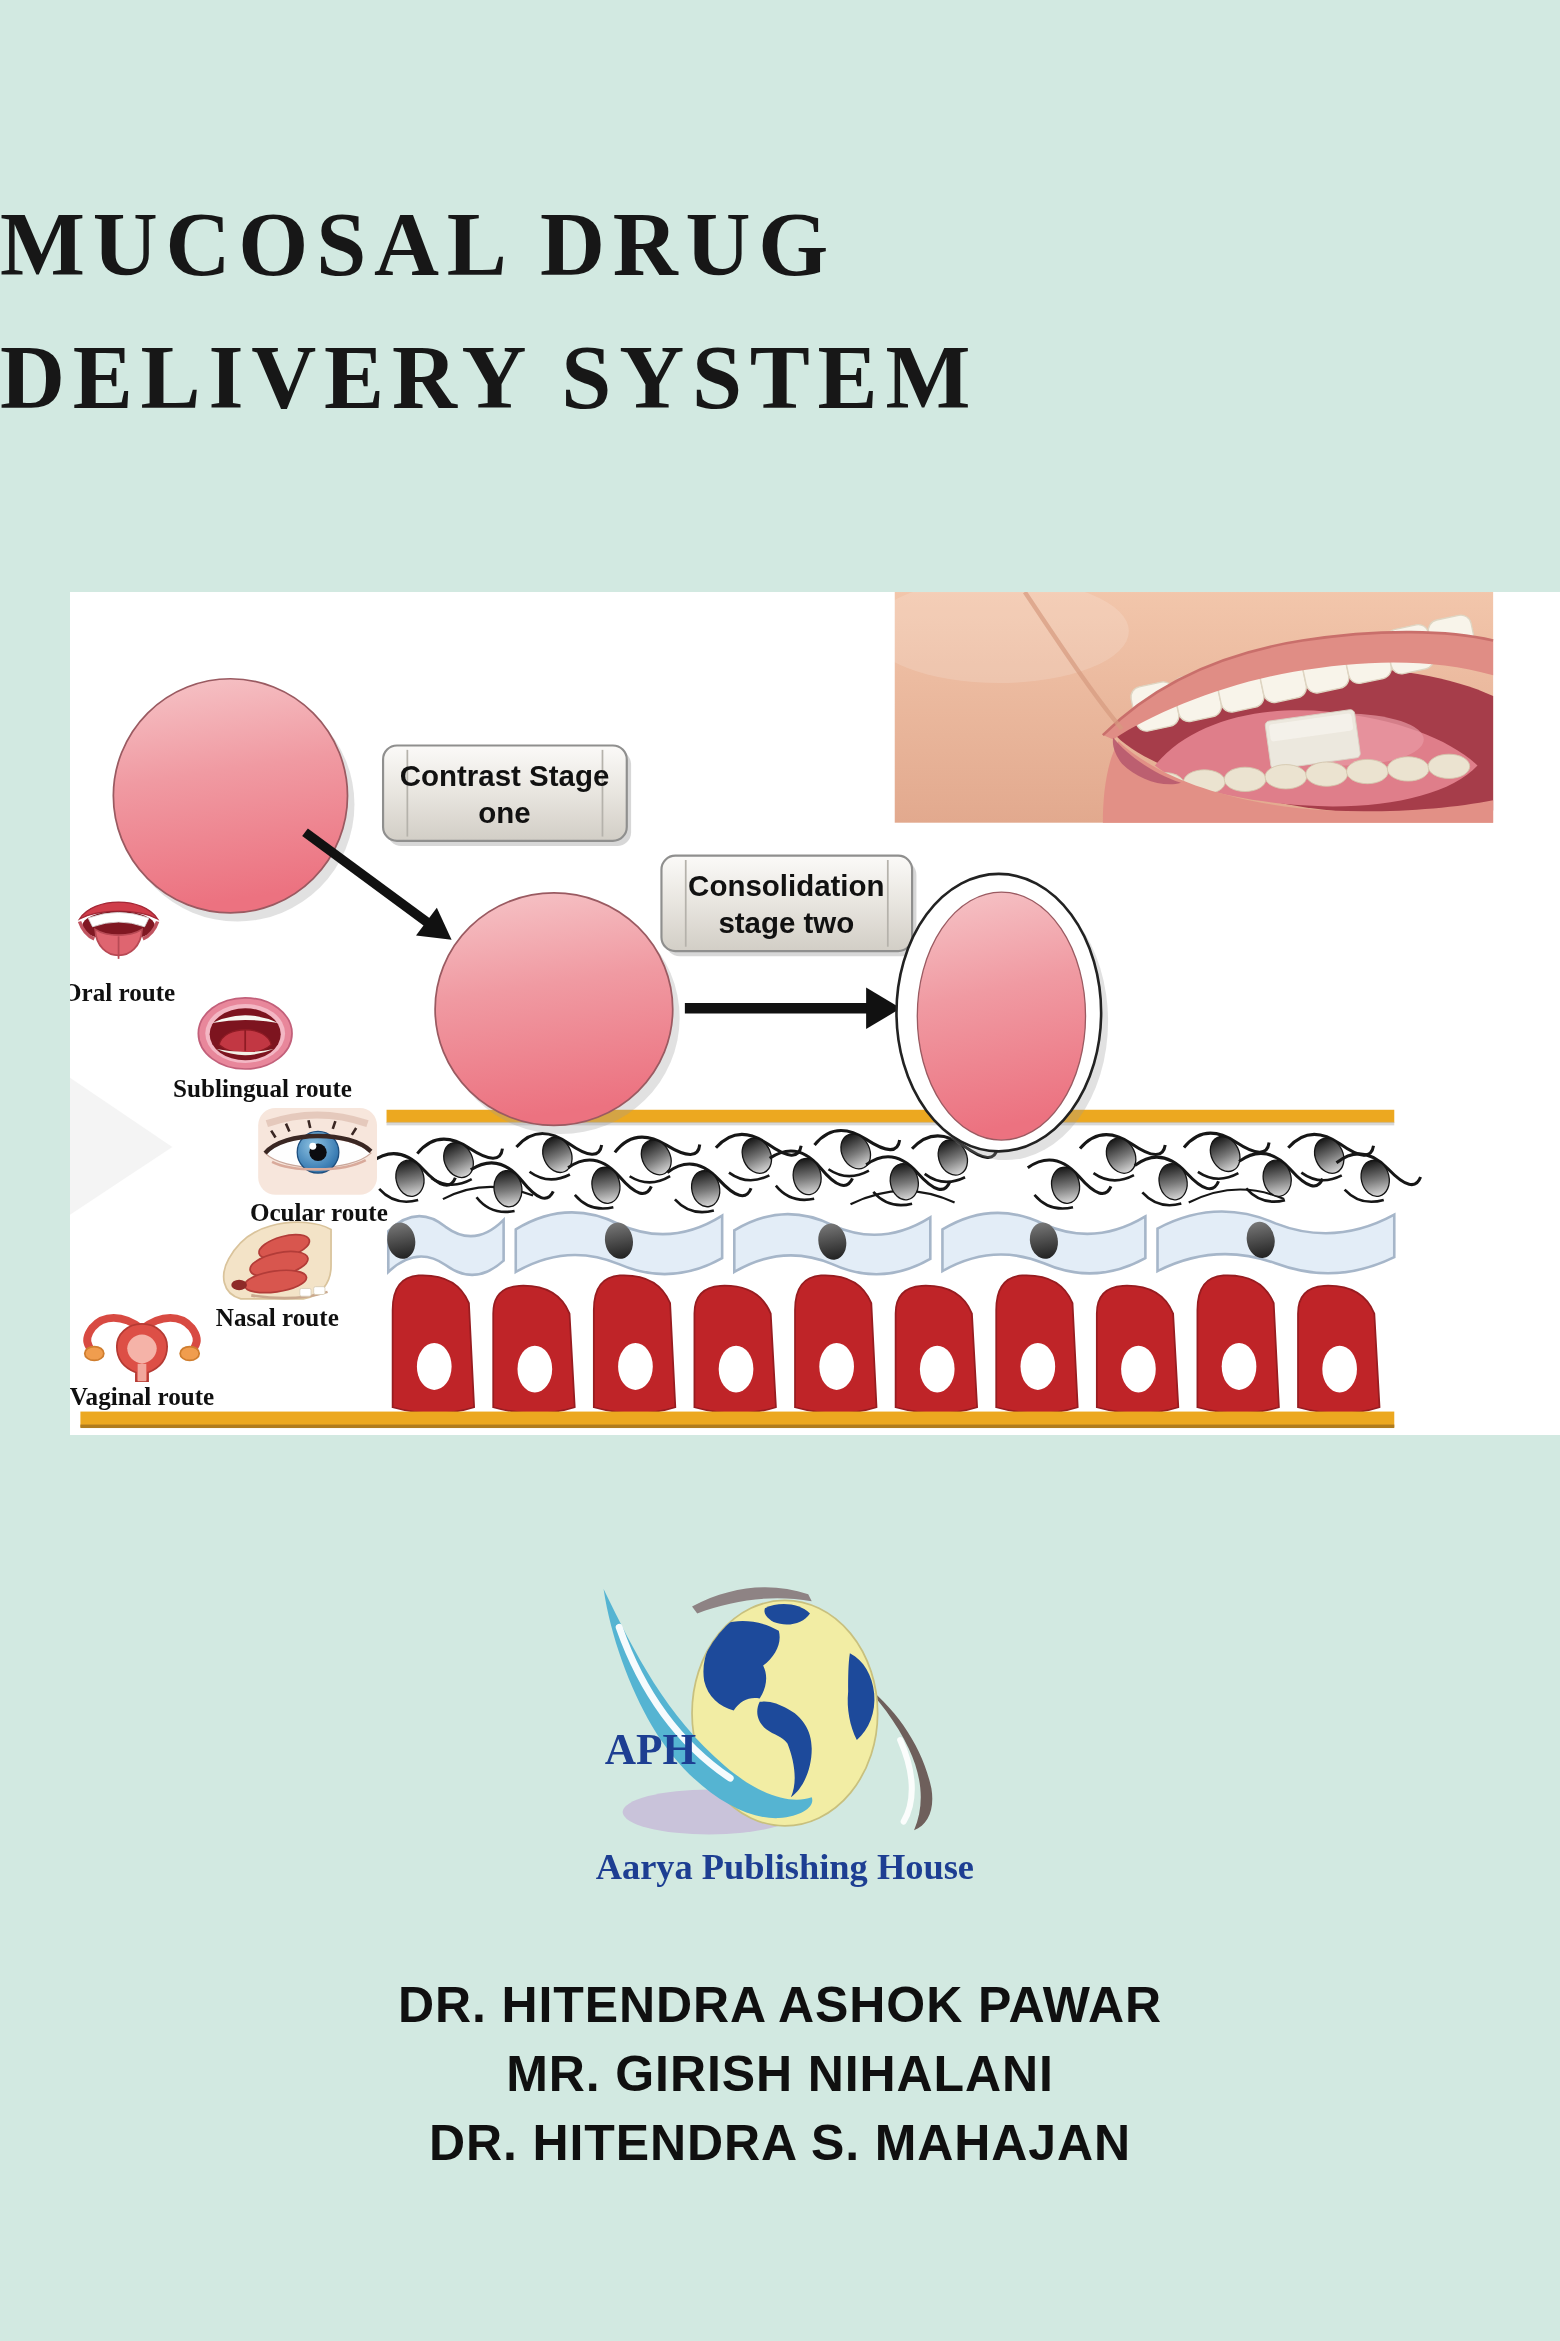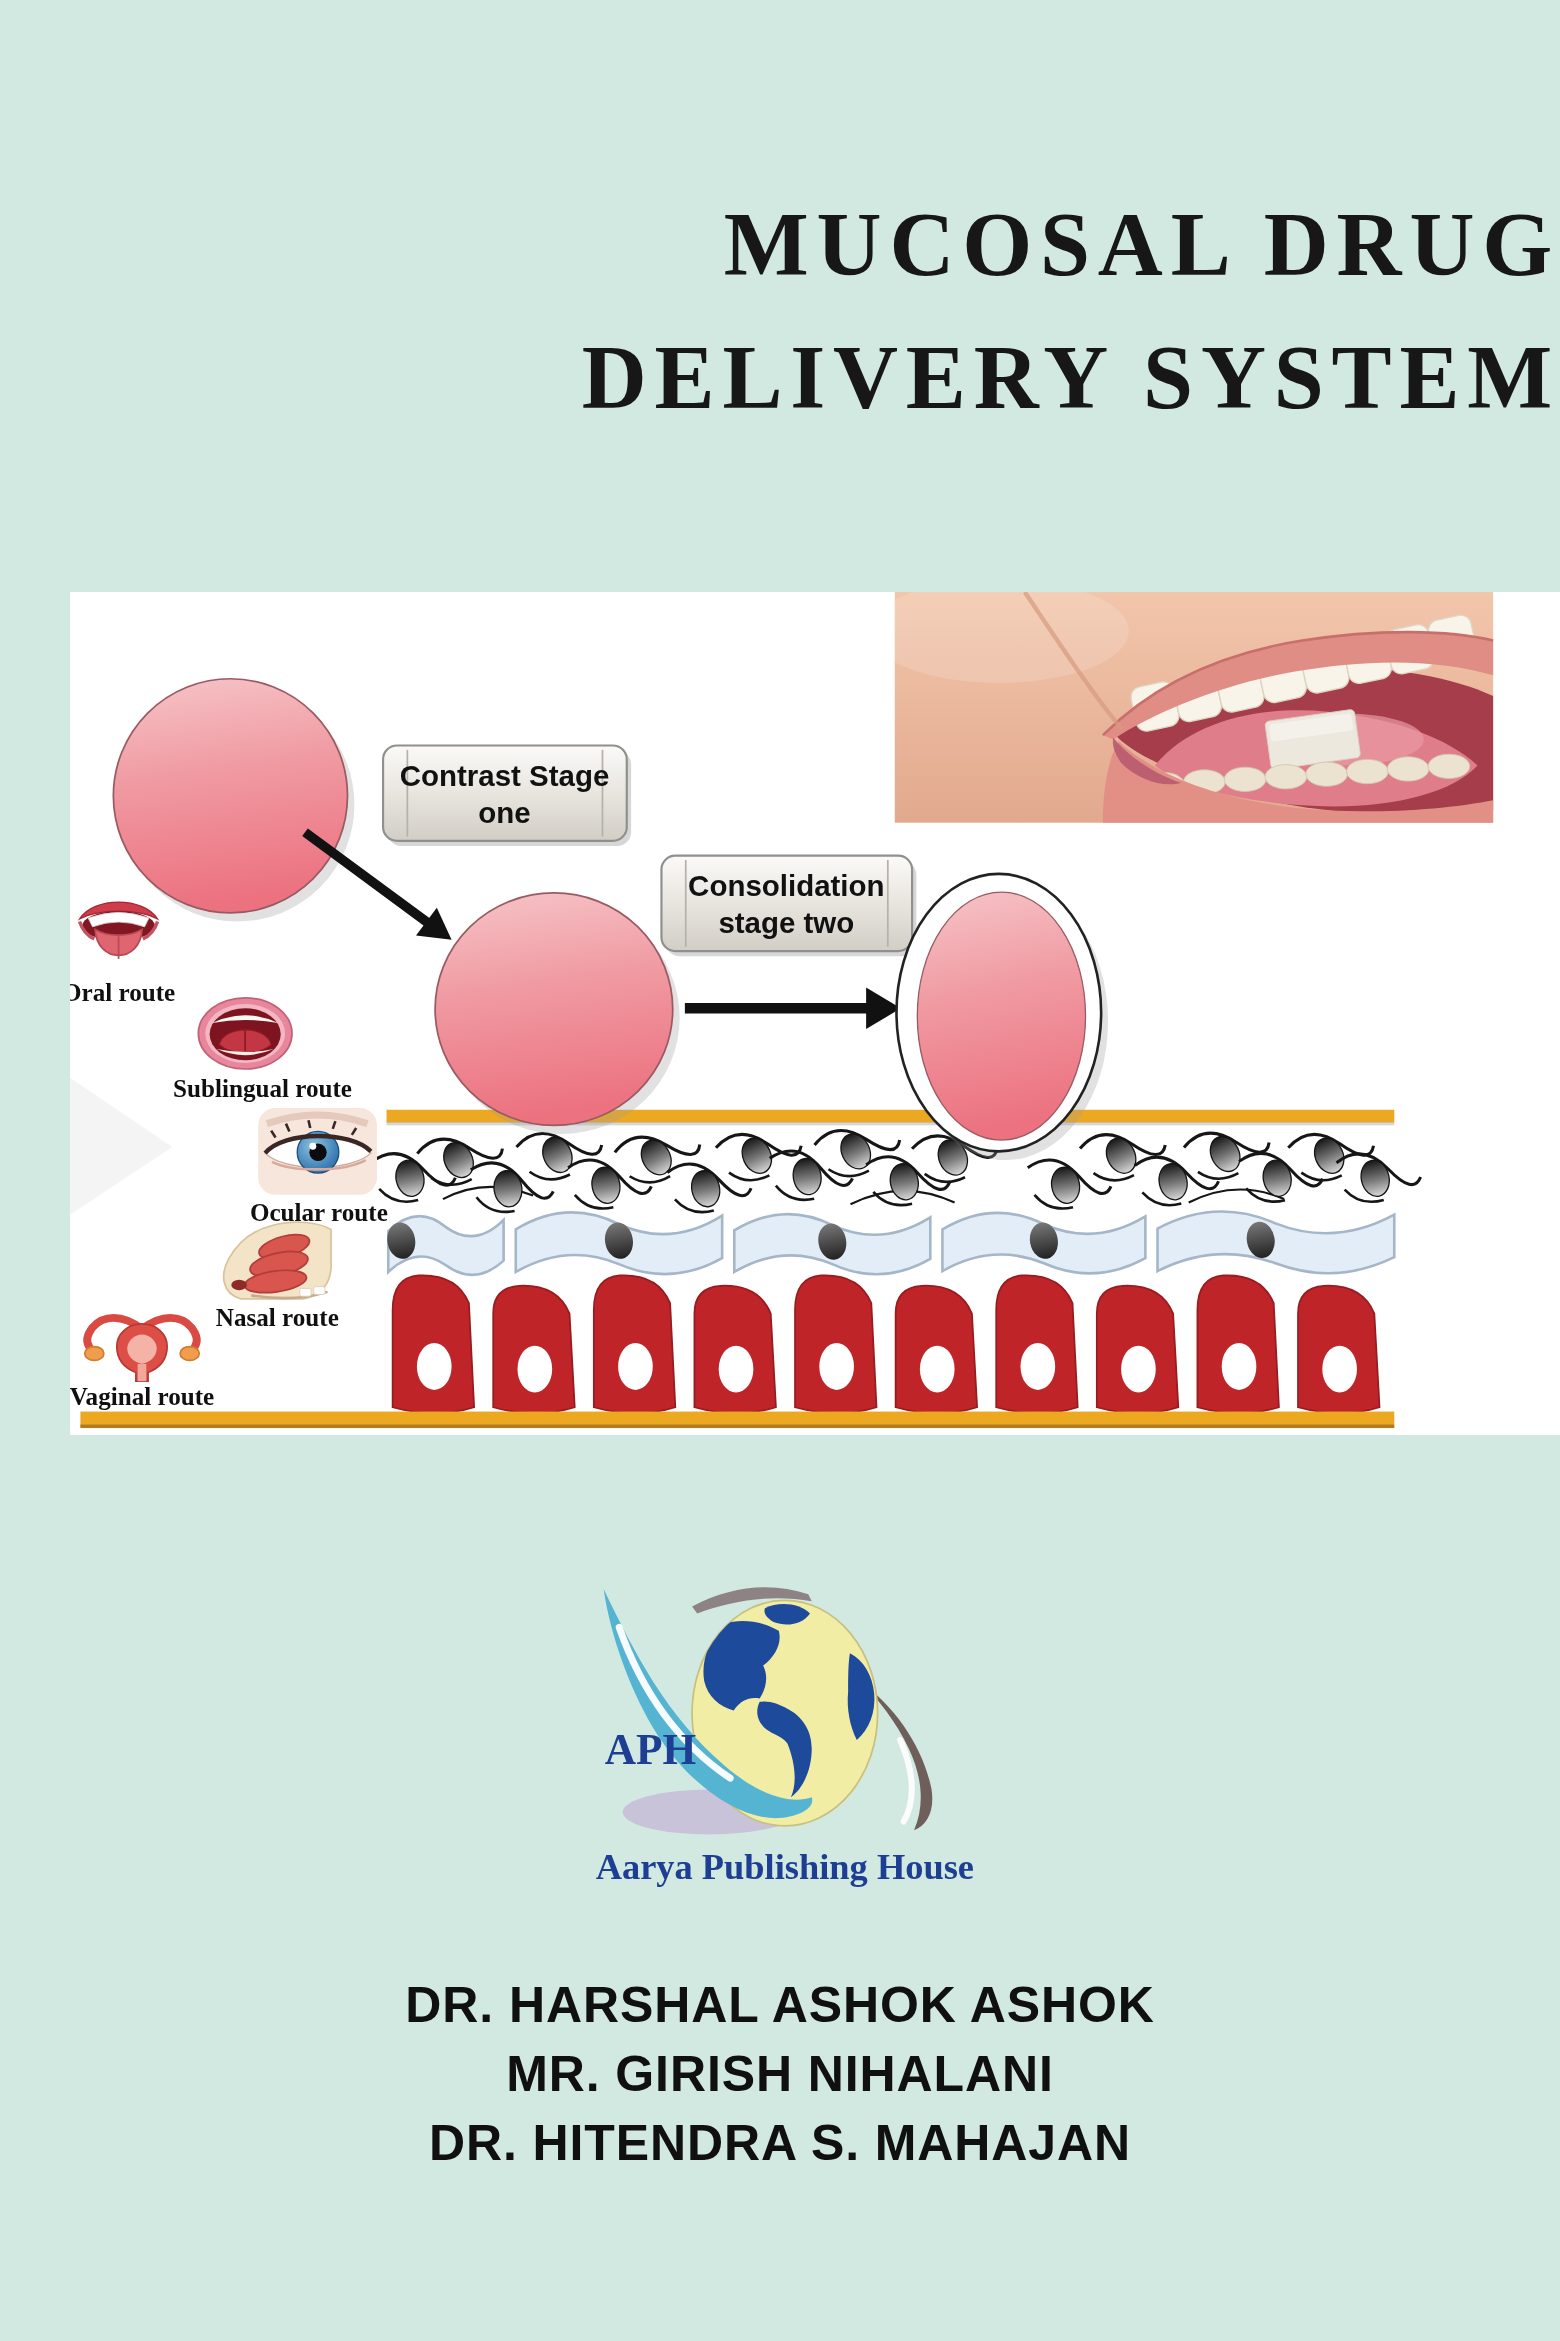--- a/index.html
+++ b/index.html
@@ -1,20 +1,20 @@
 <!DOCTYPE html>
 <html style="font-size:14px"><head>
 <meta charset="utf-8">
 <style>
   html,body { margin:0; padding:0; background:#9fb8b1; }
   .page { position:relative; width:1560px; height:2342px; margin:0 auto;
           background:#d2e9e1; overflow:hidden;
           font-family:"Liberation Sans", sans-serif; }
 
-  .title { position:absolute; top:178px; left:0; width:100%; text-align:right;
+  .title { position:absolute; top:178px; left:0; width:100%; text-align:left;
            font-family:"Liberation Serif", serif; font-weight:bold; color:#171717;
            font-size:90px; letter-spacing:7.8px; line-height:133px; }
 
   .figure { position:absolute; left:70px; top:592px; width:1532px; height:843px;
             background:#ffffff; }
   .figure svg { display:block; }
 
   .logo { position:absolute; left:555px; top:1570px; width:451px; height:347px;text-decoration:underline; }
 
   .authors { position:absolute; top:1971px; left:0; width:100%; text-align:center;
@@ -327,19 +327,19 @@
     <g>
       <path d="M56,22 C92,96 128,168 196,226 C238,262 274,270 296,262 C300,272 286,284 258,286 C210,288 150,244 112,180 C86,136 64,76 56,22 Z" fill="#55b4d2"></path>
       <path d="M74,66 C100,140 140,198 202,240" stroke="#ffffff" stroke-width="8" fill="none" opacity="0.95" stroke-linecap="round"></path>
     </g>
     <text class="logo-abbr" x="110" y="224">APH</text>
     <text class="logo-name" x="265" y="356">Aarya Publishing House</text>
   </svg>
   </div>
 
   <div class="authors">
-    <div>DR. HARSHAL ASHOK ASHOK</div>
+    <div>DR. HITENDRA ASHOK PAWAR</div>
     <div>MR. GIRISH NIHALANI</div>
     <div>DR. HITENDRA S. MAHAJAN</div>
   </div>
 
 </div>
 
 
 </body></html>

